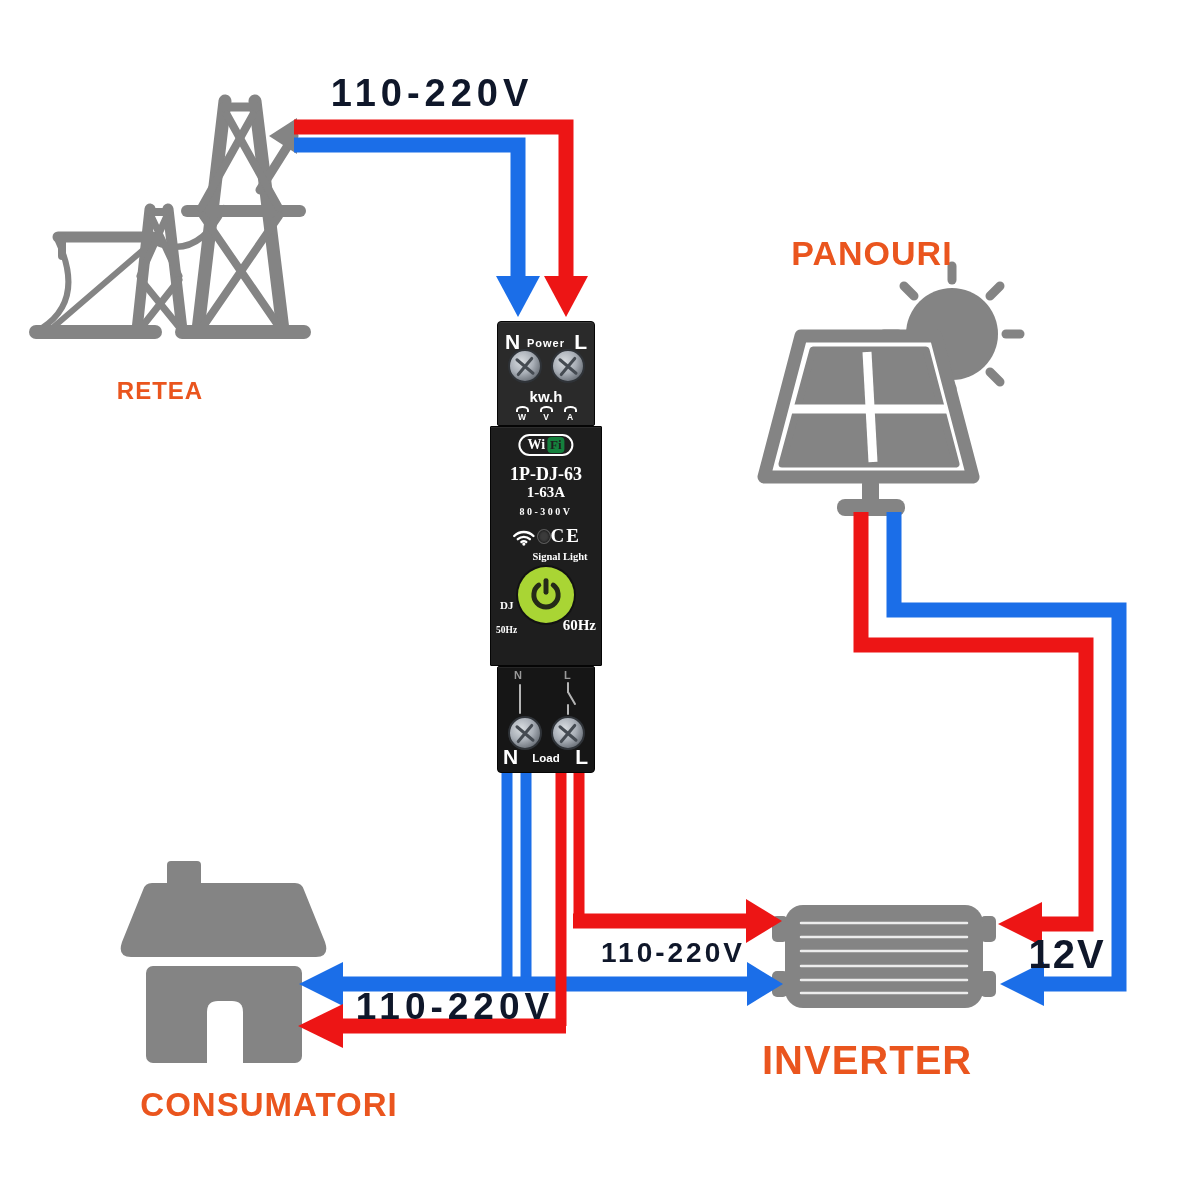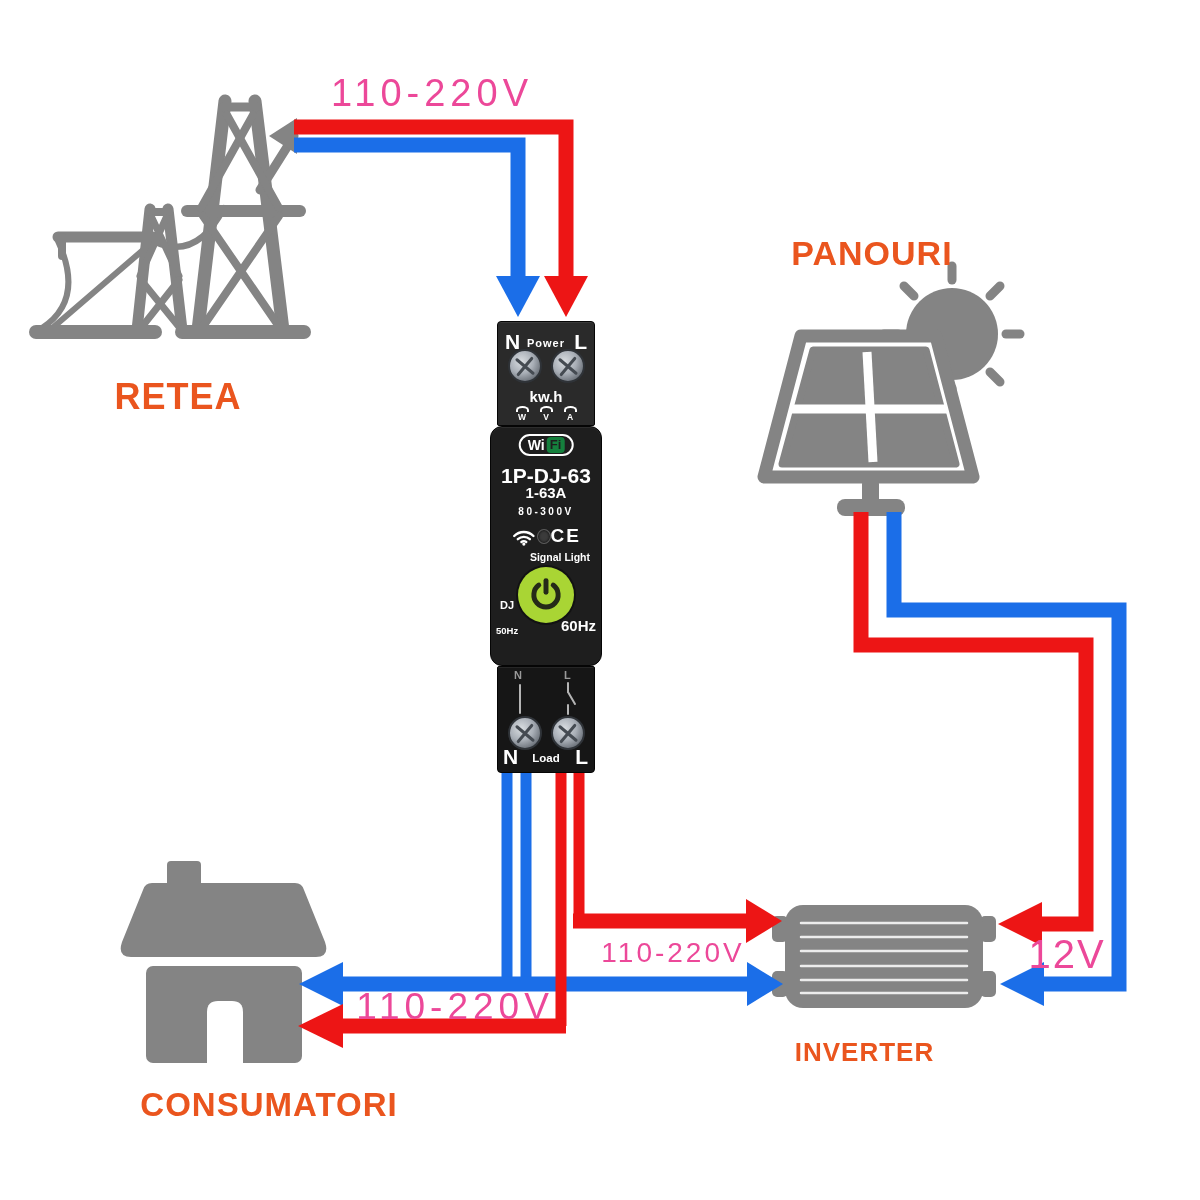--- a/index.html
+++ b/index.html
@@ -1,36 +1,36 @@
 <!DOCTYPE html>
 <html style="--wire-red: #ED1515; --wire-blue: #1B6EE8; --accent-orange: #EA551E; --icon-gray: #848484; --meter-green: #A9D534;"><head>
 <meta charset="utf-8">
 <style>
   html,body{margin:0;padding:0;background:#fff;}
   .canvas{position:relative;width:1200px;height:1200px;background:#fff;overflow:hidden;
           font-family:"Liberation Sans",sans-serif;}
   .art{position:absolute;left:0;top:0;width:1200px;height:1200px;}
 
   
-  .lbl{position:absolute;font-weight:400;text-align:center;color:#ec4899;line-height:1.05;}
+  .lbl{position:absolute;font-weight:700;text-align:center;color:#0f172a;line-height:1.05;}
   .lbl.orange{color:var(--accent-orange,#EA551E);font-weight:800;}
   .lbl-top{left:302px;top:74px;width:260px;font-size:38px;letter-spacing:5px;}
-  .lbl-retea{left:78px;top:378px;width:200px;font-size:36px;letter-spacing:1px;}
+  .lbl-retea{left:60px;top:378px;width:200px;font-size:24px;letter-spacing:1px;}
   .lbl-panouri{left:772px;top:236px;width:200px;font-size:34px;letter-spacing:1px;}
   .lbl-consumatori{left:109px;top:1088px;width:320px;font-size:33px;letter-spacing:1px;}
-  .lbl-inverter{left:762px;top:1039px;width:205px;font-size:26px;letter-spacing:1px;}
+  .lbl-inverter{left:762px;top:1039px;width:205px;font-size:40px;letter-spacing:1px;}
   .lbl-ac{left:588px;top:938px;width:170px;font-size:28px;letter-spacing:3px;}
   .lbl-12v{left:1012px;top:933px;width:110px;font-size:40px;letter-spacing:2px;}
   .lbl-house-v{left:330px;top:988px;width:250px;font-size:37px;letter-spacing:5px;}
 
   
   .meter{position:absolute;left:490px;top:318px;width:112px;height:458px;color:#fff;}
   .m-sec{position:absolute;box-shadow:inset 0 1px 0 rgba(255,255,255,.07);border:1px solid #050505;box-sizing:border-box;}
   .m-top{left:7px;top:3px;width:98px;height:105px;background:#2a2a2a;border-radius:4px 4px 2px 2px;}
-  .m-body{left:0;top:108px;width:112px;height:240px;background:#1e1e1e;border-radius:12px;}
+  .m-body{left:0;top:108px;width:112px;height:240px;background:#1e1e1e;border-radius:1px;font-family:Liberation Serif, serif;}
   .m-bot{left:7px;top:348px;width:98px;height:107px;background:#161616;border-radius:2px 2px 4px 4px;}
 
   .t-n{position:absolute;left:7px;top:8px;font-size:21px;font-weight:700;}
   .t-l{position:absolute;right:7px;top:8px;font-size:21px;font-weight:700;}
   .t-title{position:absolute;left:0;right:0;top:15px;text-align:center;font-size:11px;font-weight:700;letter-spacing:1px;}
   .screw{position:absolute;width:34px;height:34px;border-radius:50%;border:2px solid #2f3338;box-sizing:border-box;
          background:radial-gradient(circle at 38% 35%,#d9dde1,#a8aeb6 45%,#70767e 75%,#565b62);}
   .screw::before,.screw::after{content:"";position:absolute;left:10%;top:50%;width:80%;height:3px;margin-top:-1.5px;
          background:#454b52;border-radius:2px;}
   .screw::before{transform:rotate(40deg);} .screw::after{transform:rotate(-50deg);}
@@ -40,21 +40,21 @@
   .units{position:absolute;left:0;right:0;top:84px;display:flex;justify-content:center;gap:9px;}
   .unit{width:15px;text-align:center;}
   .unit .arc{display:block;width:13px;height:6px;margin:0 auto 1px;border:2px solid #fff;border-bottom:none;
              border-radius:13px 13px 0 0/8px 8px 0 0;box-sizing:border-box;}
   .unit b{font-size:8.5px;font-weight:700;display:block;line-height:1;}
 
   .wifi-oval{position:absolute;left:50%;top:7px;transform:translateX(-50%);display:inline-flex;align-items:center;
              gap:2px;border:2px solid #fff;border-radius:14px;padding:1px 7px;}
   .wifi-oval .wi{font-size:14px;font-weight:800;}
   .wifi-oval .fi{font-size:13px;font-weight:800;color:#1e1e1e;background:#15803d;border-radius:4px;padding:0 3px;line-height:1.25;}
-  .model{position:absolute;left:0;right:0;top:37px;text-align:center;font-size:21px;font-weight:700;}
+  .model{position:absolute;left:0;right:0;top:37px;text-align:center;font-size:18px;font-weight:700;}
   .amps{position:absolute;left:0;right:0;top:57px;text-align:center;font-size:15px;font-weight:700;}
   .volts{position:absolute;left:0;right:0;top:79px;text-align:center;font-size:10px;font-weight:700;letter-spacing:2.5px;}
   .statusrow{position:absolute;left:0;right:0;top:96px;height:26px;display:flex;align-items:center;
              justify-content:space-between;padding:0 20px;}
   .led{width:13px;height:13px;border-radius:50%;background:#3b3b3b;border:1px solid #5a5a5a;box-shadow:inset 0 0 3px #000;}
   .ce{font-size:19px;font-weight:600;letter-spacing:2px;}
   .siglabel{position:absolute;left:0;right:0;top:124px;text-align:center;font-size:10.5px;font-weight:700;padding-left:28px;}
   .pwr{position:absolute;left:50%;top:140px;transform:translateX(-50%);width:56px;height:56px;border-radius:50%;
        background:var(--meter-green,#A9D534);display:flex;align-items:center;justify-content:center;
        box-shadow:0 0 0 2px rgba(0,0,0,.4);}

